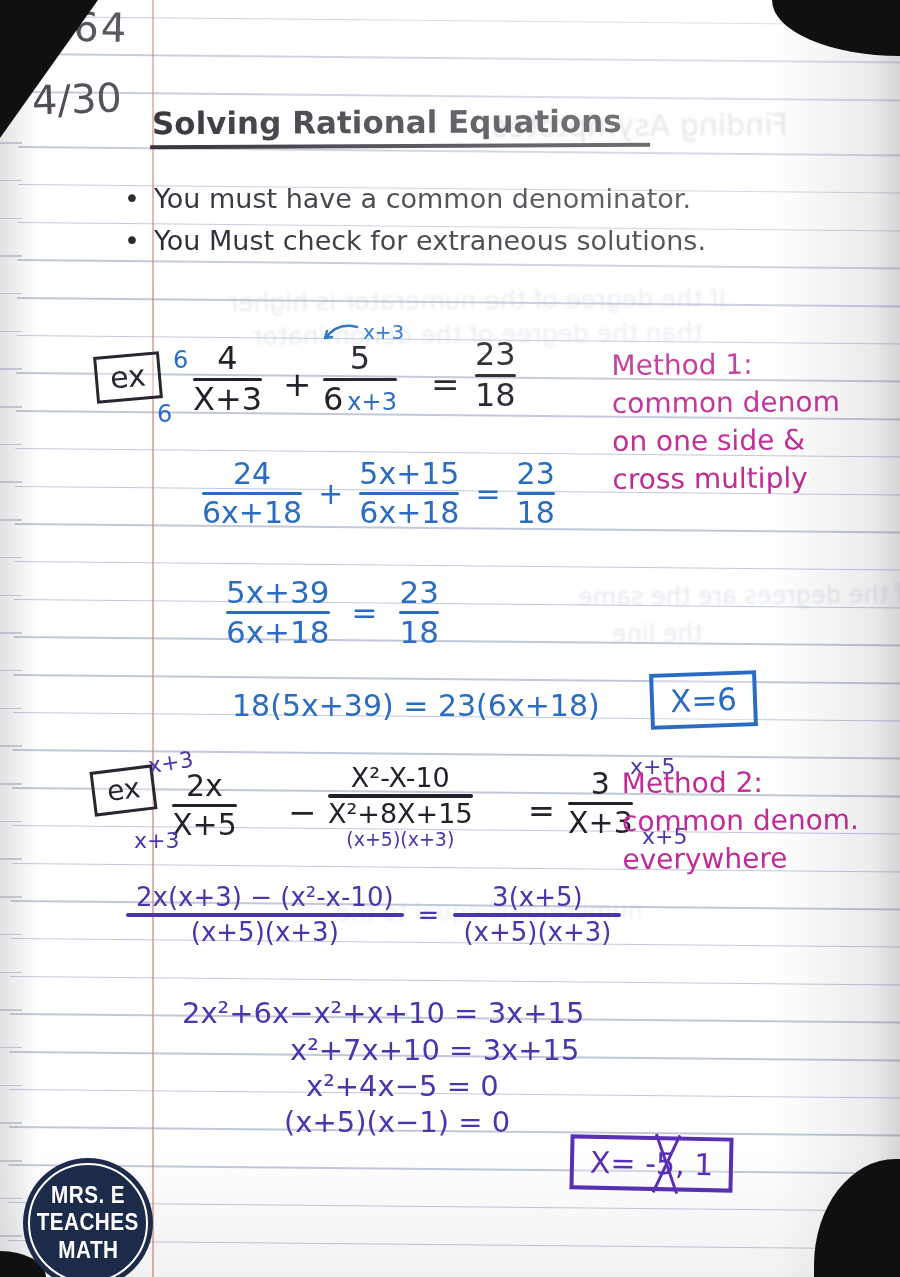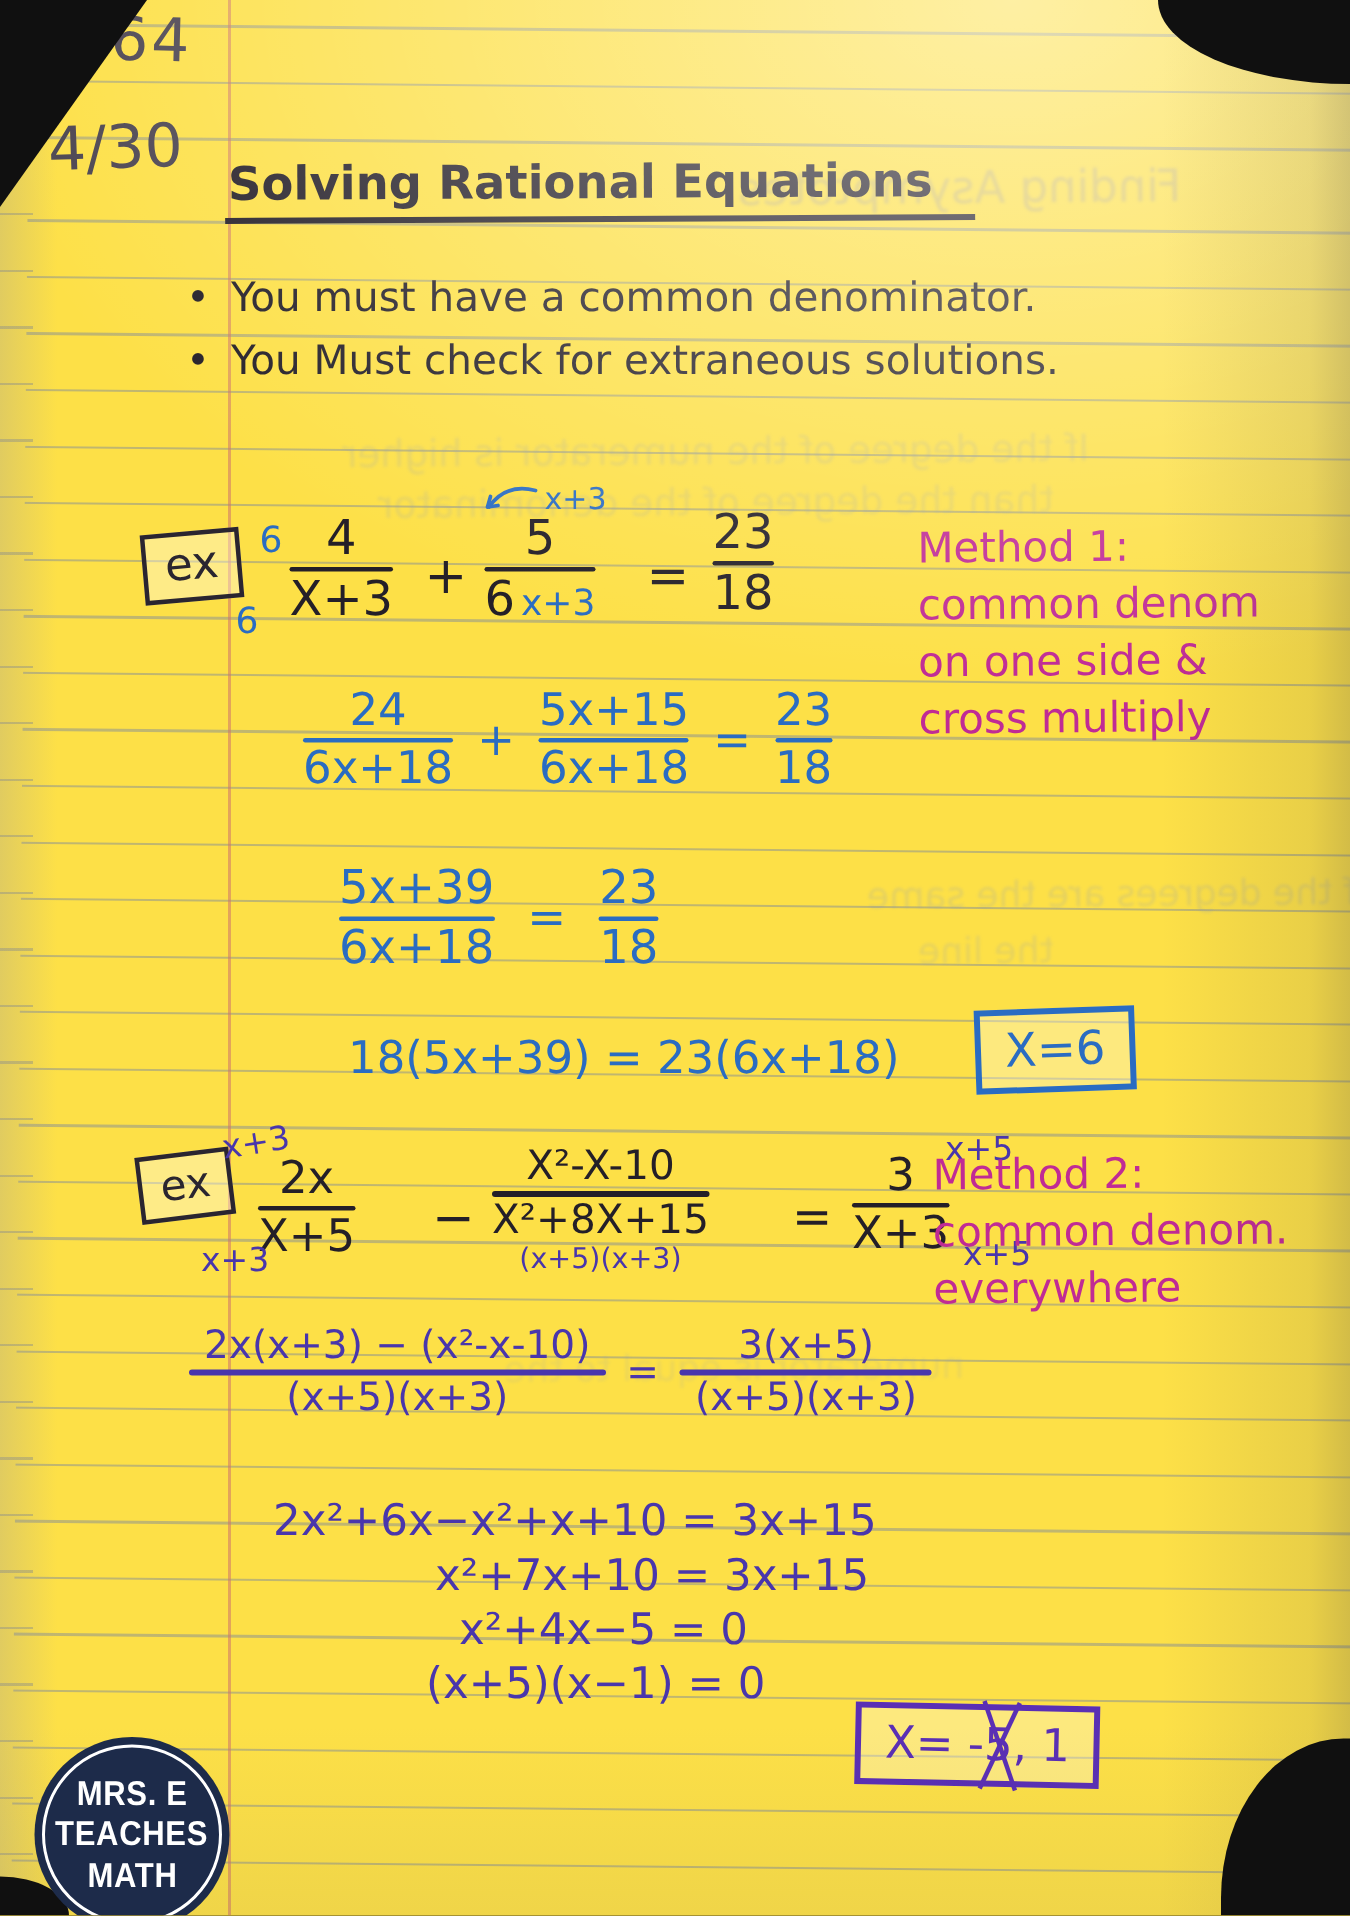--- a/index.html
+++ b/index.html
@@ -2,21 +2,21 @@
 <html><head>
 <meta charset="utf-8">
 <style>
   html,body{margin:0;padding:0;}
   body{
     width:900px;height:1277px;position:relative;overflow:hidden;
     background:#141414;
     font-family:"DejaVu Sans",sans-serif;
   }
   .page{
-    position:absolute;inset:0;background:#fde047;overflow:hidden;
+    position:absolute;inset:0;background:#ffffff;overflow:hidden;
   }
   .page::before{ 
     content:"";position:absolute;inset:0;pointer-events:none;z-index:5;
     background:
       linear-gradient(to right, rgba(150,150,160,.28) 0, rgba(150,150,160,0) 38px),
       linear-gradient(to right, rgba(0,0,0,0) 86%, rgba(60,60,70,.10) 97%, rgba(60,60,70,.22) 100%),
       linear-gradient(to bottom, rgba(0,0,0,0) 90%, rgba(80,80,90,.08) 100%),
       radial-gradient(130% 60% at 75% 0%, rgba(255,255,255,.5) 0%, rgba(255,255,255,0) 60%);
   }
   

